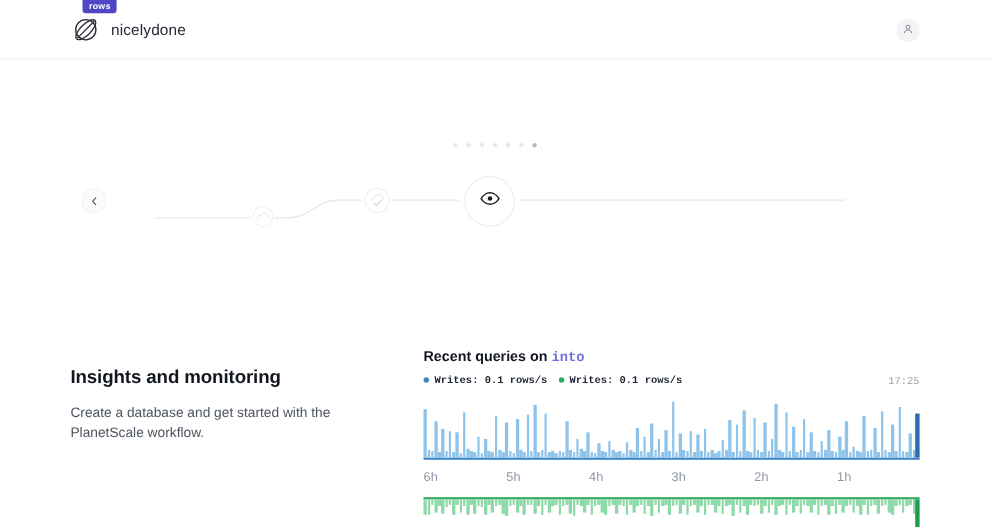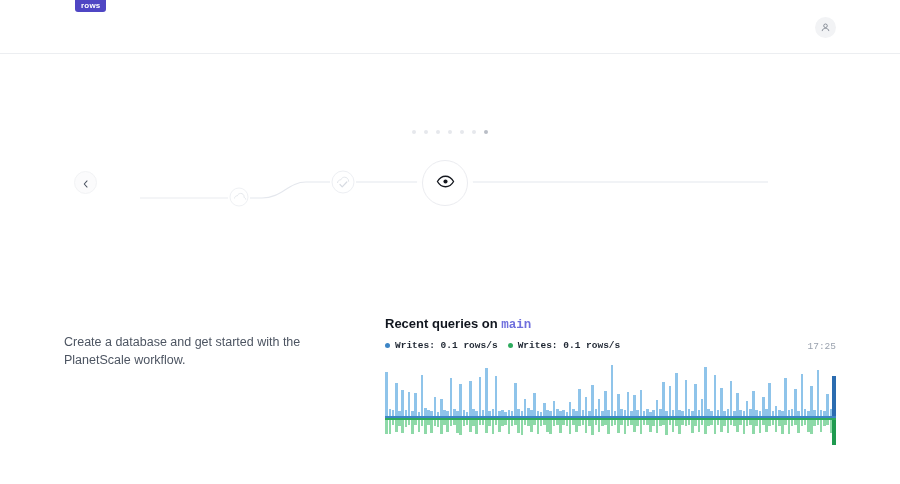--- a/index.html
+++ b/index.html
@@ -185,20 +185,30 @@
     background: #8ed9a8;
   }
   .writes-chart .bar-slot.last .bar { background: #1f9a4f; width: 3.2px; }
 </style>
 </head>
 <body>
 
 <div class="topbar">
   <div class="beta-badge">rows</div>
 
+  <div class="brand">
+    <span>
+      <svg class="brand-logo" viewBox="0 0 32 32" fill="none">
+        <circle cx="16" cy="16" r="10.5" stroke="#2b2f3a" stroke-width="1.4"></circle>
+        <line x1="7" y1="25" x2="25" y2="7" stroke="#2b2f3a" stroke-width="1.4"></line>
+        <ellipse cx="16" cy="16" rx="13.5" ry="5.5" transform="rotate(-45 16 16)" stroke="#2b2f3a" stroke-width="1.4" fill="none"></ellipse>
+      </svg>
+    </span>
+    <span class="brand-name">nicelydone</span>
+  </div>
 
   <div class="avatar">
     <span>
       <svg width="11" height="11" viewBox="0 0 16 16" fill="none">
         <circle cx="8" cy="5.5" r="2.6" stroke="#6b7380" stroke-width="1.1"></circle>
         <path d="M3.2 13.2c0-2.5 2.2-4 4.8-4s4.8 1.5 4.8 4" stroke="#6b7380" stroke-width="1.1" fill="none"></path>
       </svg>
     </span>
   </div>
 </div>
@@ -245,28 +255,29 @@
         <path d="M1.8 12S5.6 5.4 12 5.4 22.2 12 22.2 12 18.4 18.6 12 18.6 1.8 12 1.8 12z" stroke="#15181f" stroke-width="1.7" stroke-linejoin="round"></path>
         <circle cx="12" cy="12" r="2.6" fill="#15181f"></circle>
       </svg>
     </span>
   </div>
 </div>
 
 <div class="content">
 
   <div class="left-pane">
+    <div class="headline">Insights and monitoring</div>
     <div class="para">Create a database and get started with the PlanetScale workflow.</div>
 
   </div>
 
   <div class="right-pane">
     <div class="chart-title">
       <span>Recent queries on</span>
-      <span class="branch">main</span>
+      <span class="branch">into</span>
     </div>
 
     <div class="legend-row">
       <span class="legend-item">
         <span class="legend-dot" id="reads-dot" style="background: rgb(61, 133, 198);"></span>
         <b>Writes: 0.1 rows/s</b>
       </span>
       <span class="legend-item">
         <span class="legend-dot" id="writes-dot" style="background: rgb(46, 171, 94);"></span>
         <b>Writes: 0.1 rows/s</b>
@@ -690,20 +701,28 @@
           <div class="bar" style="height: 21.66px;"></div>
         </div>
         <div class="bar-slot">
           <div class="bar" style="height: 7.41px;"></div>
         </div>
         <div class="bar-slot last">
           <div class="bar" style="height: 39.9px;"></div>
         </div>
       </div>
 
+    <div class="axis" id="time-axis">
+        <span class="axis-tick">6h</span>
+        <span class="axis-tick">5h</span>
+        <span class="axis-tick">4h</span>
+        <span class="axis-tick">3h</span>
+        <span class="axis-tick">2h</span>
+        <span class="axis-tick">1h</span>
+      </div>
 
     <div class="writes-chart" id="writes-chart">
         <div class="bar-slot">
           <div class="bar" style="height: 14.3px;"></div>
         </div>
         <div class="bar-slot">
           <div class="bar" style="height: 13.52px;"></div>
         </div>
         <div class="bar-slot">
           <div class="bar" style="height: 5.2px;"></div>

